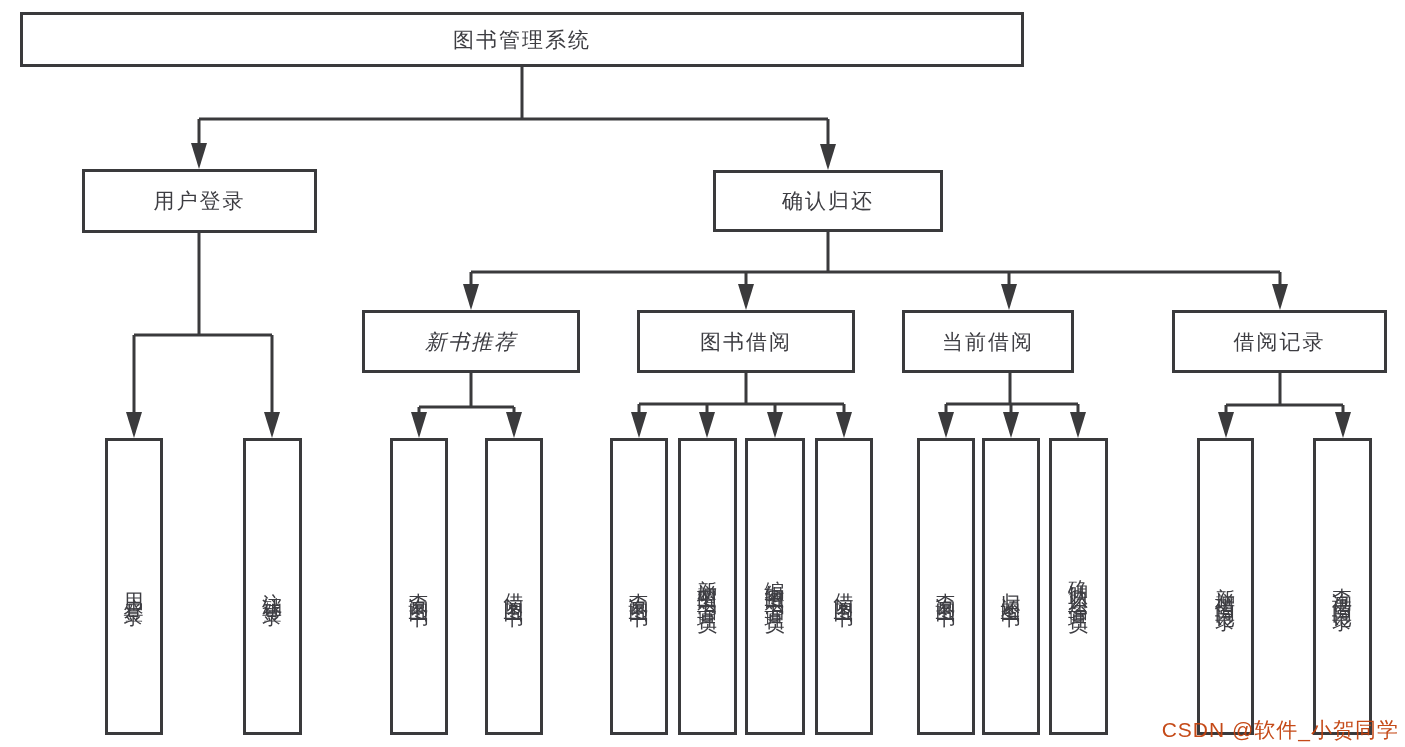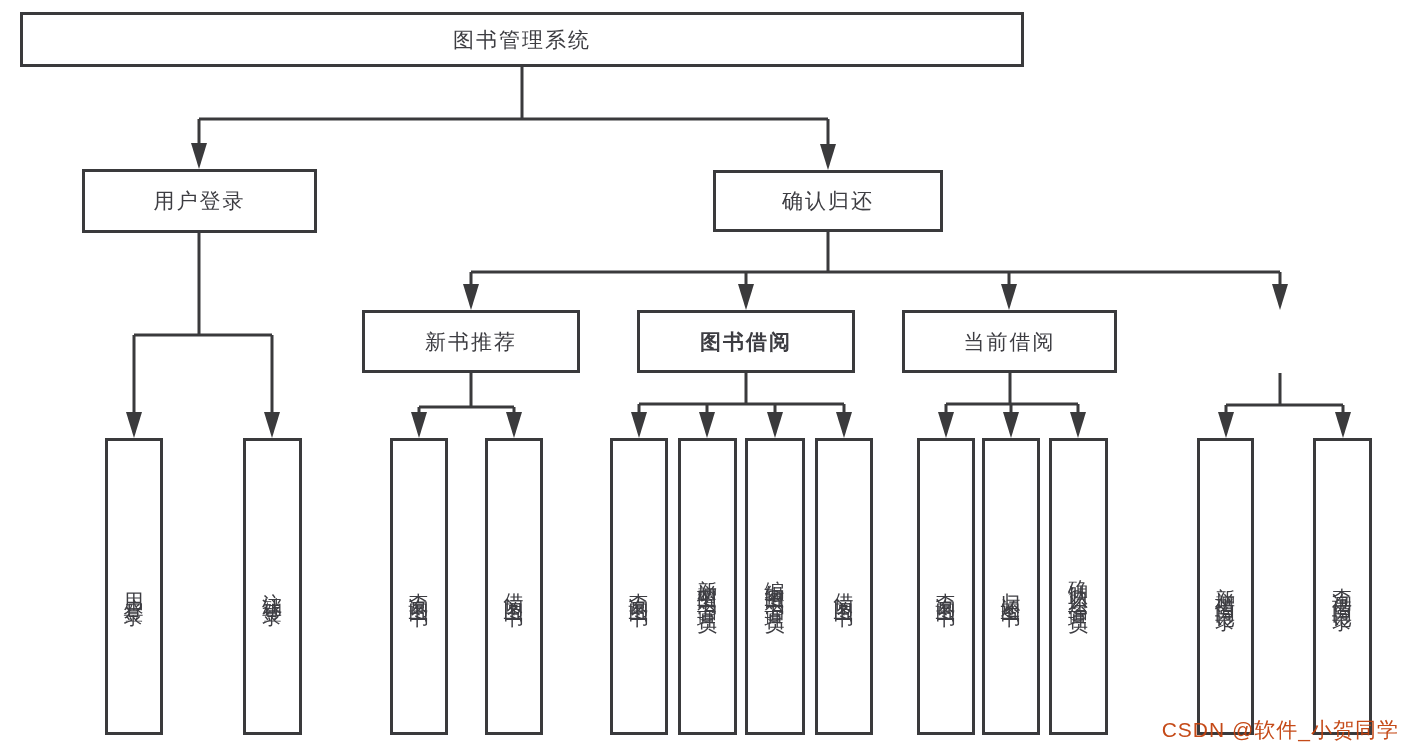--- a/index.html
+++ b/index.html
@@ -64,23 +64,24 @@
     <path d="M1280 373 V405 M1226 405 H1343 M1226 405 V418 M1343 405 V418" stroke="#3a3a3c" stroke-width="3" fill="none"></path>
     <polygon points="1218,412 1234,412 1226,438" fill="#3a3a3c"></polygon>
     <polygon points="1335,412 1351,412 1343,438" fill="#3a3a3c"></polygon>
   </svg>
 
   <div class="node" style="left:20px;top:12px;width:1004px;height:55px;">图书管理系统</div>
 
   <div class="node" style="left:82px;top:169px;width:235px;height:64px;">用户登录</div>
   <div class="node" style="left:713px;top:170px;width:230px;height:62px;">确认归还</div>
 
-  <div class="node" style="left:362px;top:310px;width:218px;height:63px;">新书推荐</div>
-  <div class="node" style="left:637px;top:310px;width:218px;height:63px;font-weight:bold;">图书借阅</div>
-  <div class="node" style="left:902px;top:310px;width:215px;height:63px;">当前借阅</div>
+  <div class="node" style="left:362px;top:310px;width:218px;height:63px;font-style:italic;">新书推荐</div>
+  <div class="node" style="left:637px;top:310px;width:218px;height:63px;">图书借阅</div>
+  <div class="node" style="left:902px;top:310px;width:172px;height:63px;">当前借阅</div>
+  <div class="node" style="left:1172px;top:310px;width:215px;height:63px;">借阅记录</div>
 
   <div class="node leaf" style="left:105px;top:438px;width:58px;height:297px;">
     <span class="vtext">用户登录</span>
   </div>
   <div class="node leaf" style="left:243px;top:438px;width:59px;height:297px;">
     <span class="vtext">注销登录</span>
   </div>
 
   <div class="node leaf" style="left:390px;top:438px;width:58px;height:297px;">
     <span class="vtext">查询图书</span>

